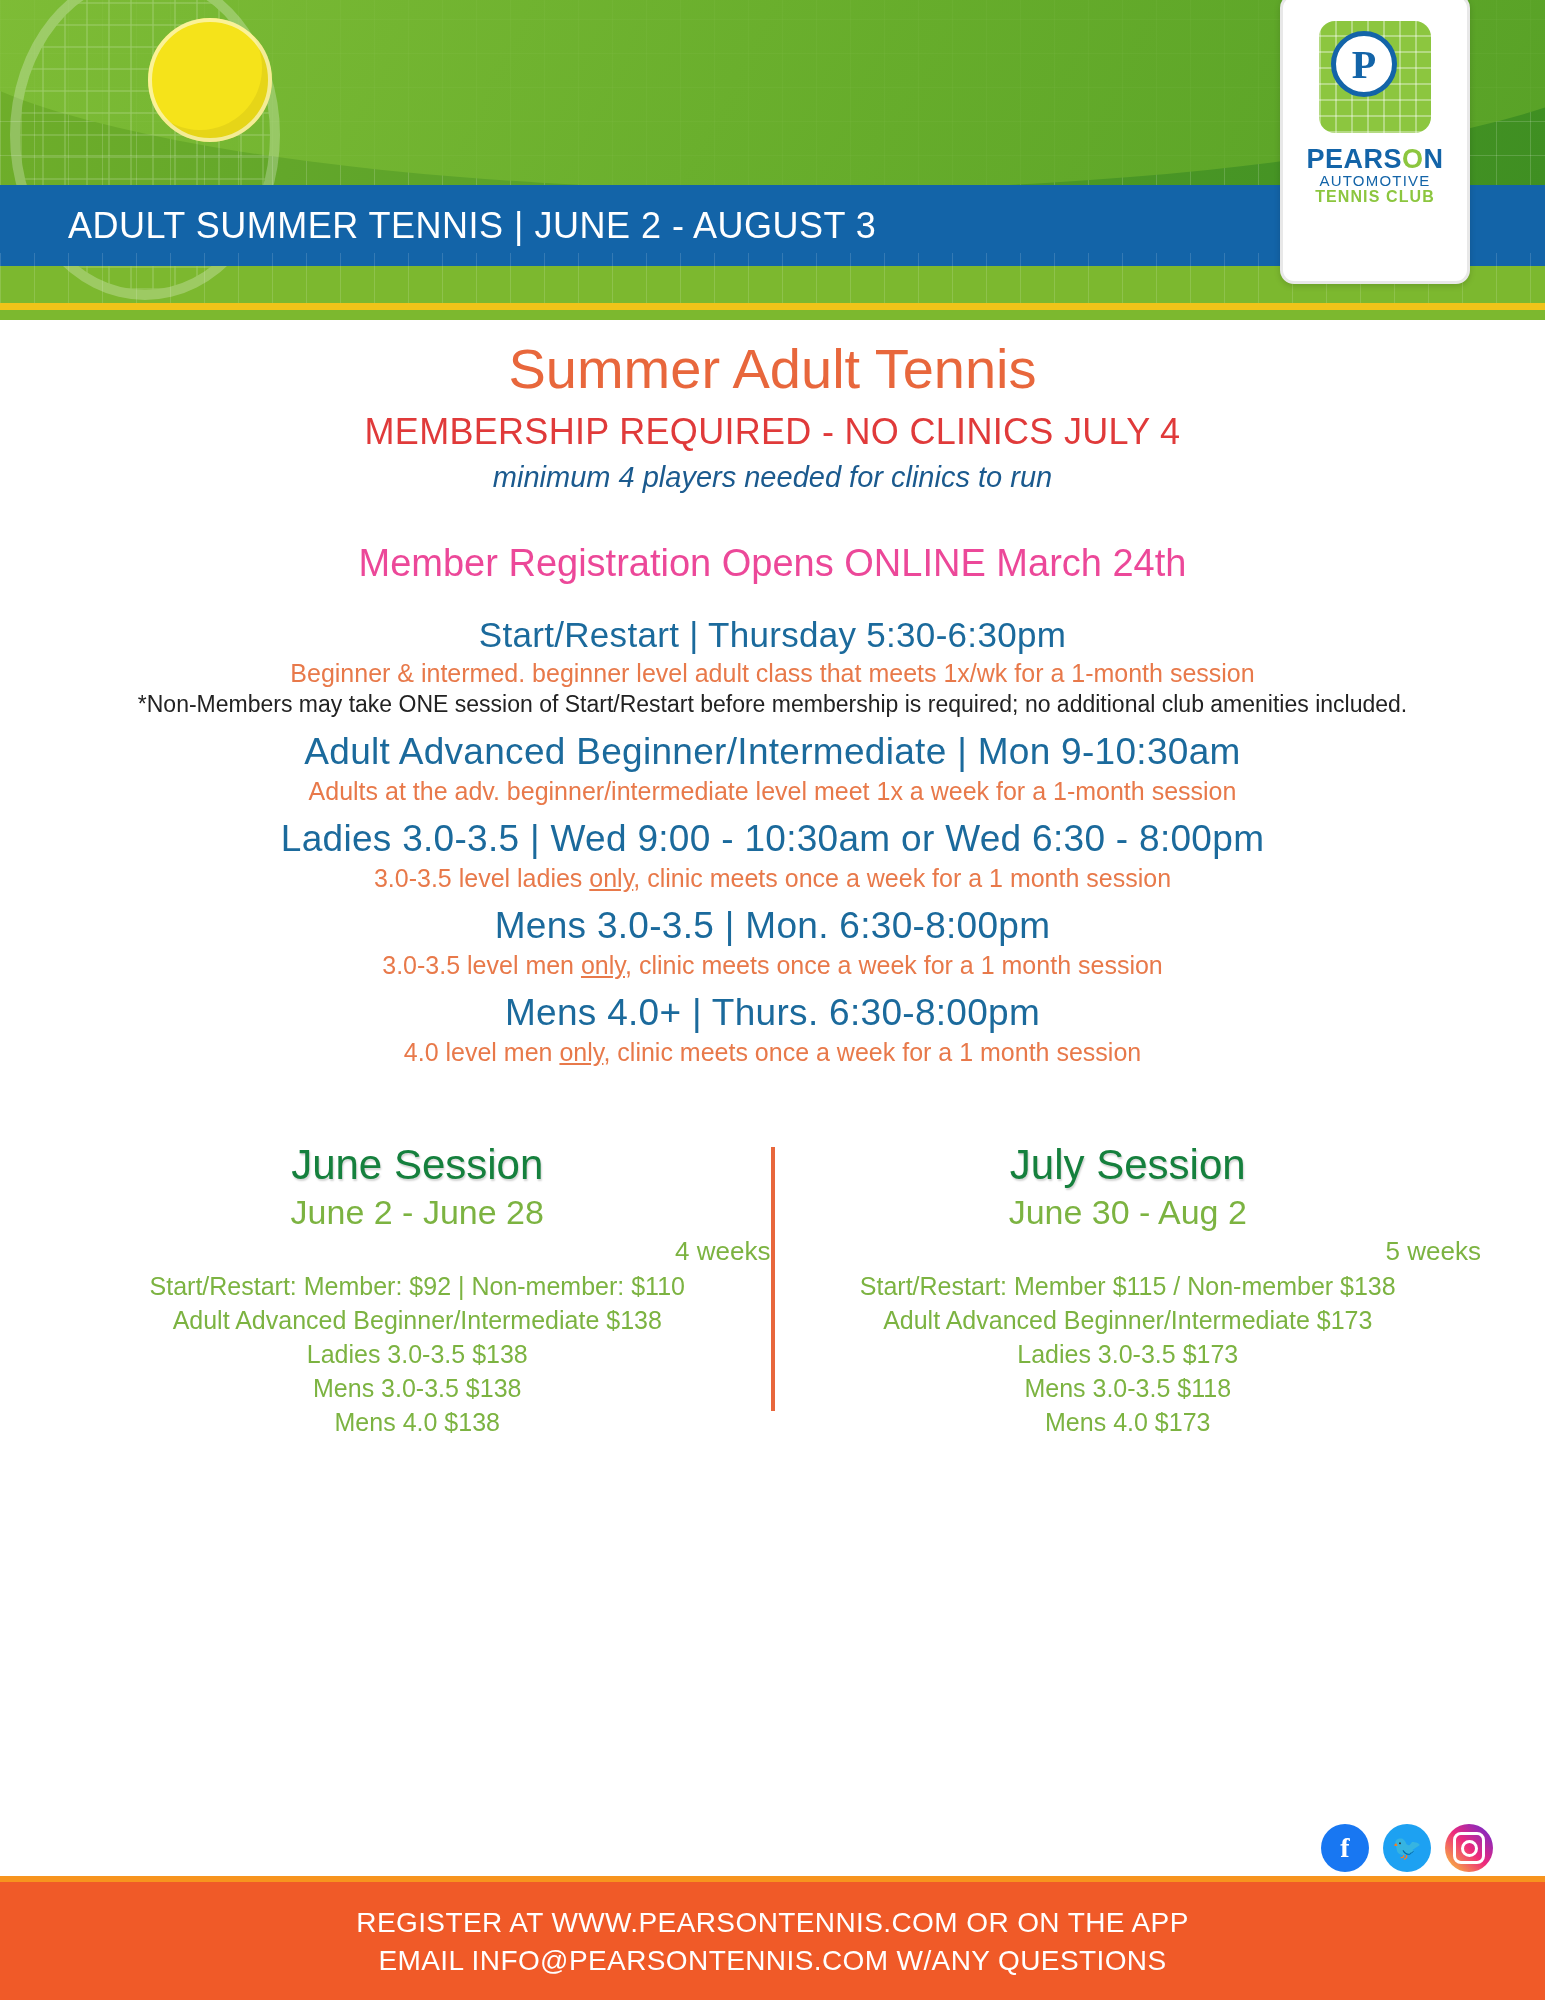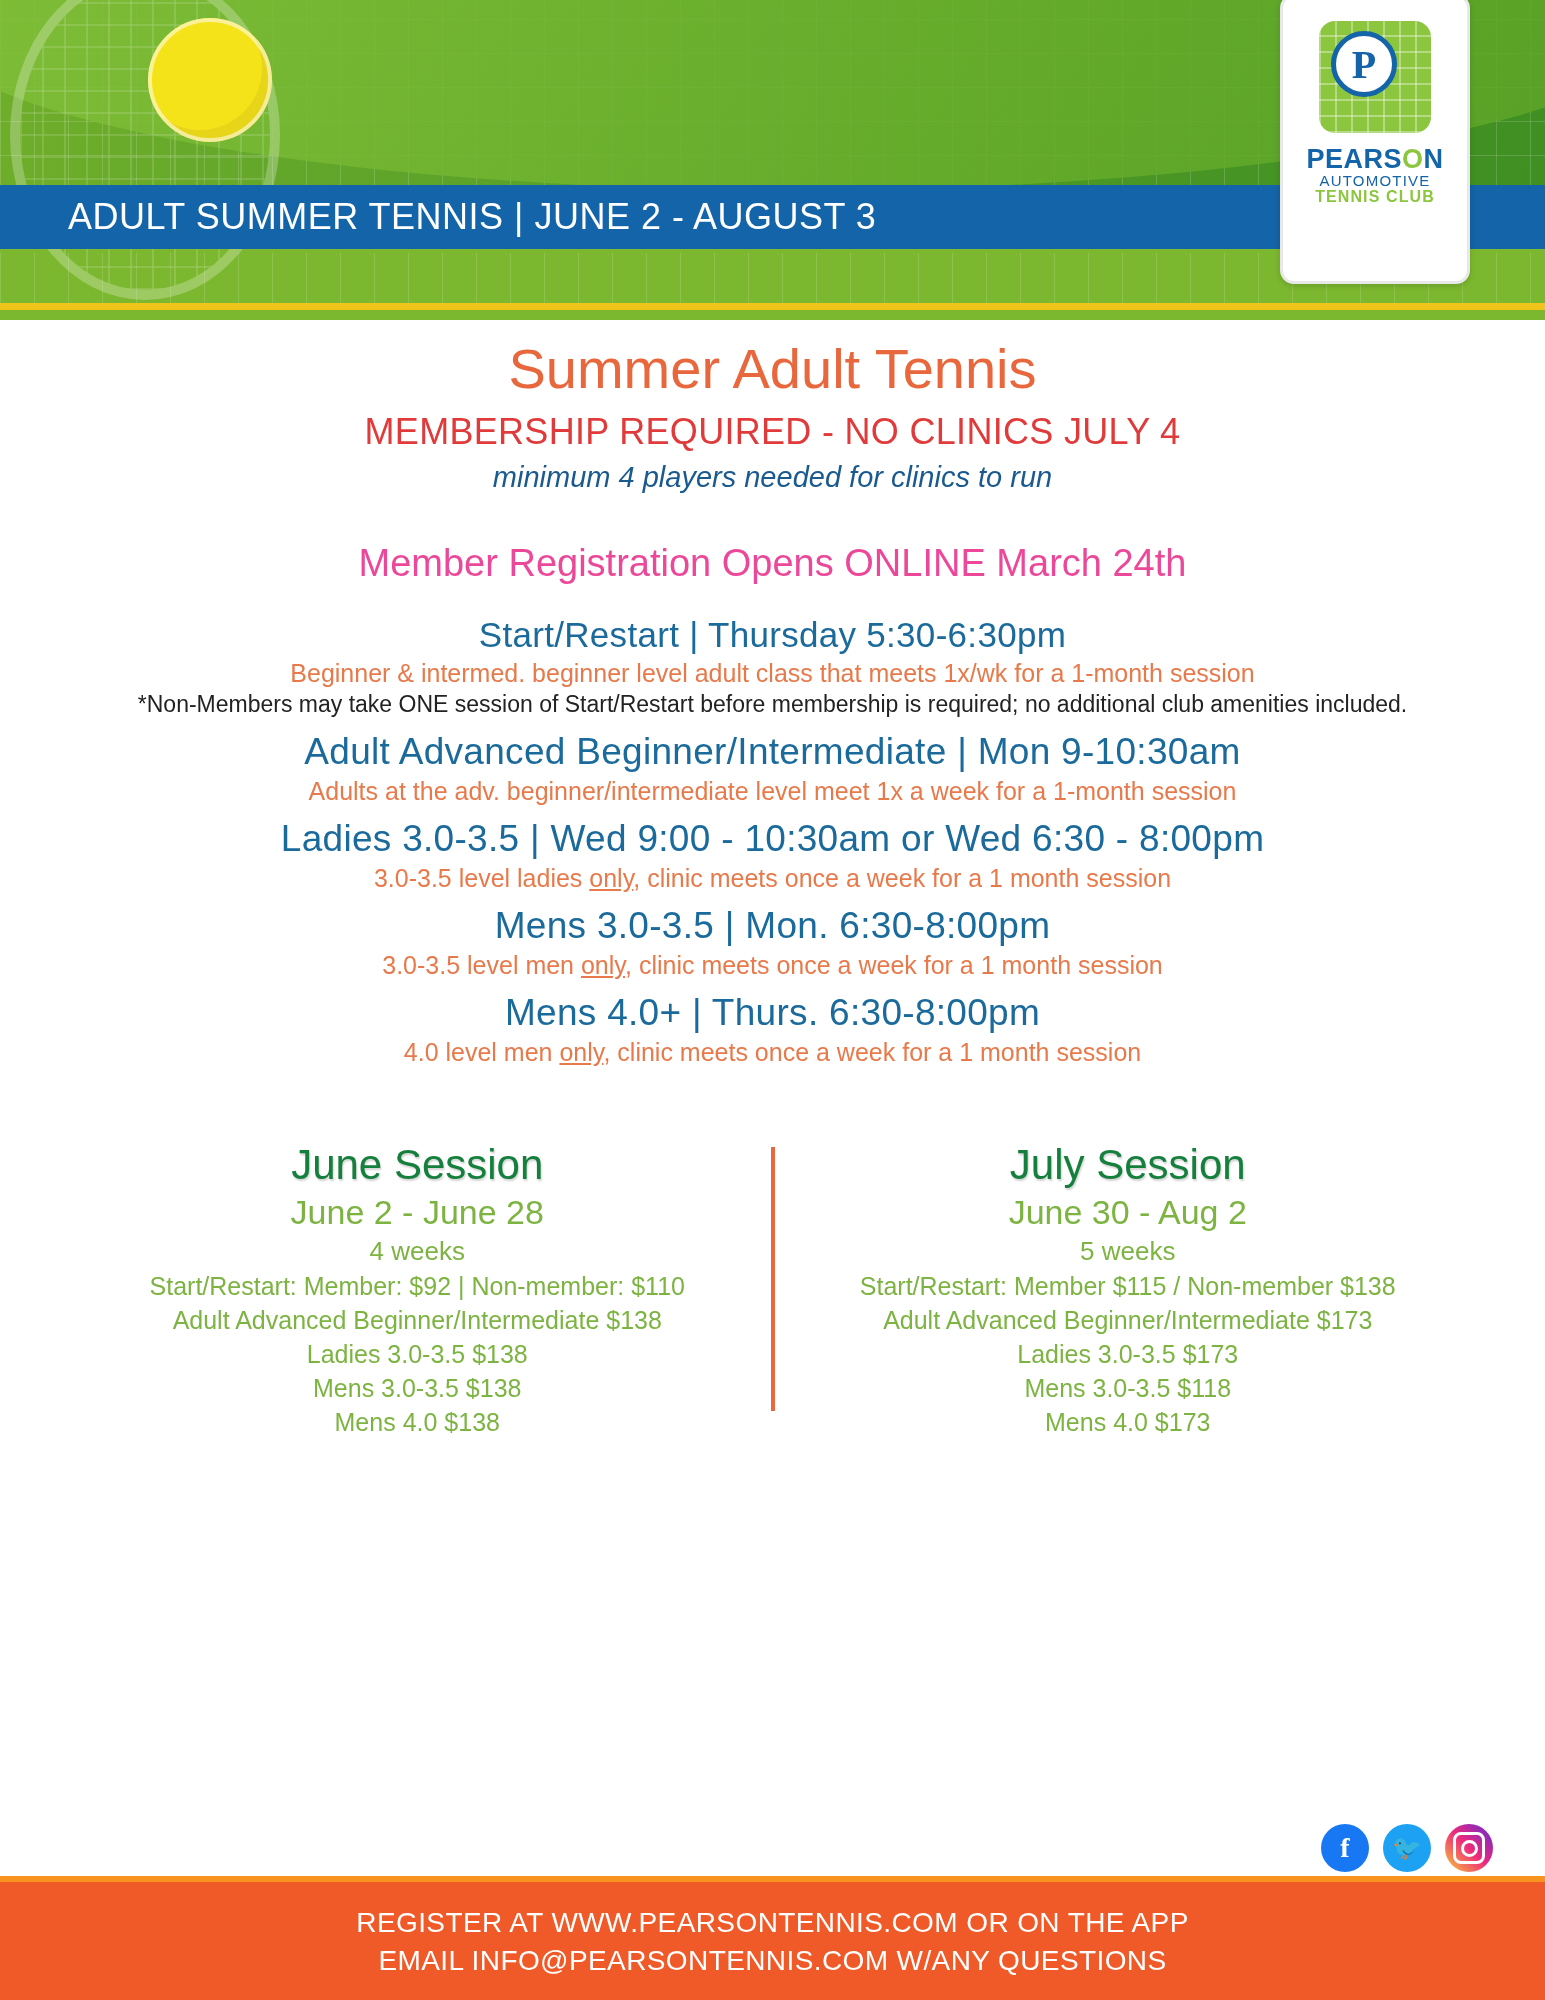--- a/index.html
+++ b/index.html
@@ -66,21 +66,21 @@
   .ball-seam {
     position: absolute;
     width: 124px; height: 124px;
     border-radius: 50%;
     border: 4px solid rgba(255,255,255,0.55);
     clip-path: inset(0 0 0 0);
   }
   .header-blue-bar {
     position: absolute;
     left: 0; top: 185px;
-    width: 100%; height: 64px;
+    width: 100%; height: 81px;
     background: #1364a8;
     display: flex;
     align-items: center;
   }
   .header-blue-bar .title {
     color: #ffffff;
     font-size: 36px;
     letter-spacing: 0.5px;
     padding-left: 68px;
     white-space: nowrap;
@@ -215,20 +215,21 @@
   }
   .session-dates {
     color: #7cb341;
     font-size: 34px;
     margin-top: 4px;
   }
   .session-weeks {
     color: #7cb341;
     font-size: 26px;
     margin-top: 4px;
+    text-align: right;
   }
   .session-price {
     color: #7cb341;
     font-size: 25px;
     margin-top: 5px;
   }
 
   
   .footer {
     position: absolute;

